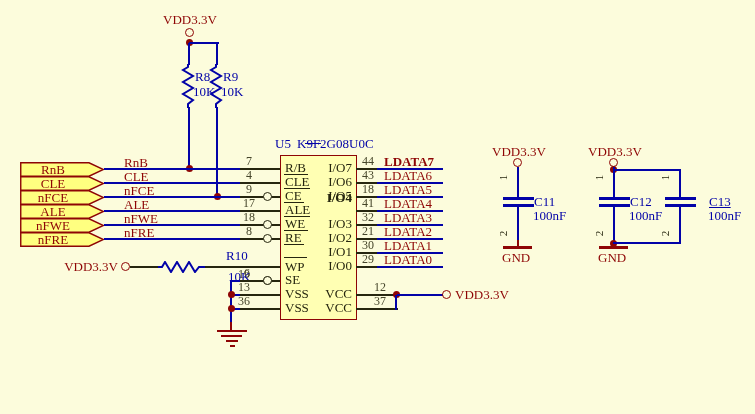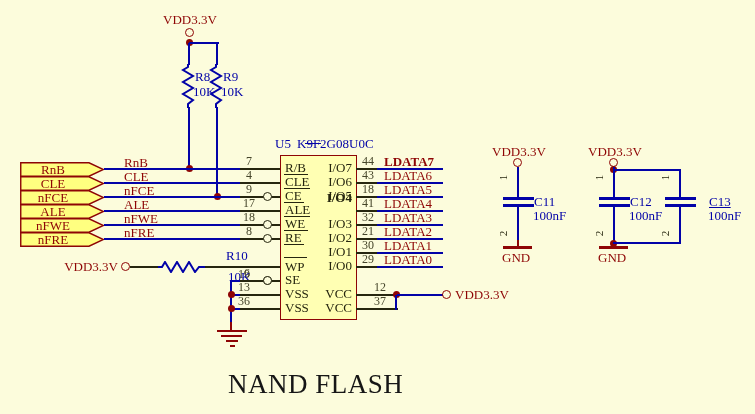--- a/index.html
+++ b/index.html
@@ -251,15 +251,14 @@
   <div class="w" style="left:613px;top:207px;width:2px;height:36px;"></div>
   <div class="w" style="left:679px;top:207px;width:2px;height:37px;"></div>
   <span class="rot" style="left:597px;top:228px;">2</span>
   <span class="rot" style="left:663px;top:228px;">2</span>
   <span class="dot" style="left:610px;top:240px;"></span>
   <div class="w" style="left:613px;top:242px;width:68px;height:2px;"></div>
   <div class="m" style="left:613px;top:244px;width:2px;height:3px;"></div>
   <div class="m" style="left:599px;top:246px;width:29px;height:3px;"></div>
   <span class="t mar" style="left:598px;top:251px;">GND</span>
 
-  <span class="title" style="left:228px;top:370px;">NAND FLASH</span>
 
 </div>
 
 </body></html>

